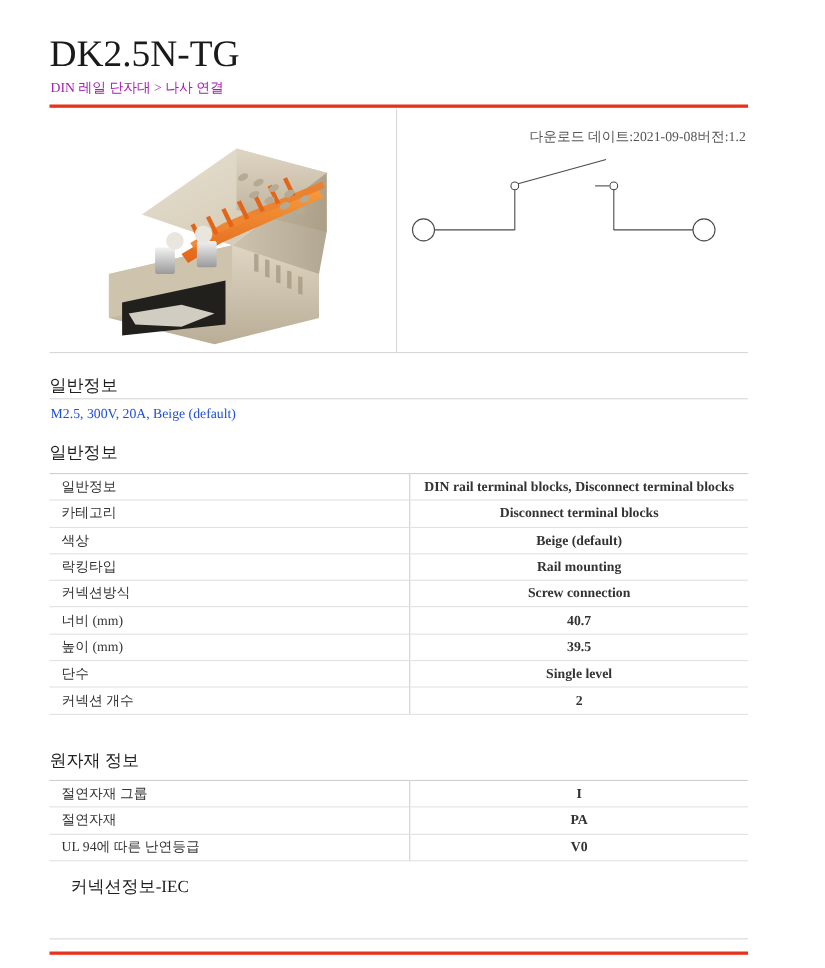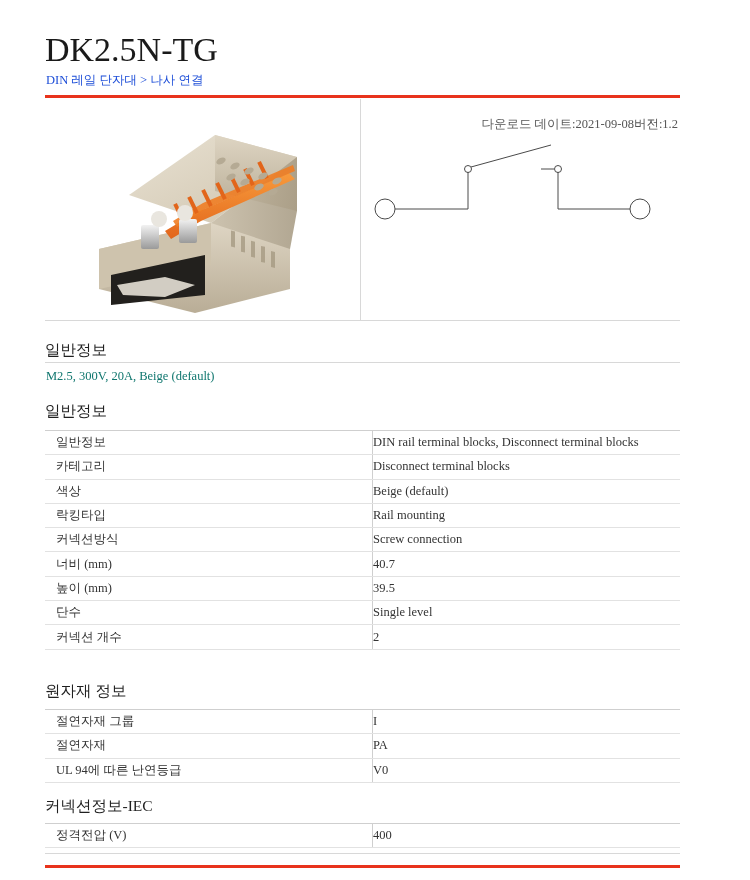--- a/index.html
+++ b/index.html
@@ -38,21 +38,21 @@
     line-height: 40px;
     margin: 0;
   }
   .subrow {
     position: relative;
     height: 20px;
     margin-top: 2px;
   }
   .breadcrumb {
     font-size: 12.5px;
-    color: #1d4ed8;
+    color: #a21caf;
     position: absolute;
     left: 1px;
     top: 0;
     white-space: nowrap;
   }
   .downloadinfo {
     font-size: 12.5px;
     color: #555555;
     position: absolute;
     right: 2px;
@@ -112,21 +112,21 @@
     position: absolute;
     left: 45px;
     font-size: 15.5px;
     color: #1f1f1f;
     white-space: nowrap;
   }
   .intro-text {
     position: absolute;
     left: 46px;
     font-size: 12.5px;
-    color: #0f766e;
+    color: #1d4ed8;
     white-space: nowrap;
   }
 
   .table {
     position: absolute;
     left: 45px;
     width: 635px;
     border-collapse: collapse;
     border-top: 1px solid #cfcfcf;
     table-layout: fixed;
@@ -139,20 +139,22 @@
     padding: 0;
     vertical-align: middle;
   }
   .table td.k {
     width: 316px;
     padding-left: 11px;
     text-align: left;
     border-right: 1px solid #cfcfcf;
   }
   .table td.v {
+    text-align: center;
+    font-weight: bold;
   }
 
   
   .sec-underline {
     position: absolute;
     left: 45px;
     width: 635px;
     height: 1px;
     background: #d8d8d8;
   }
@@ -345,26 +347,18 @@
         <td class="k">절연자재</td>
         <td class="v">PA</td>
       </tr>
       <tr>
         <td class="k">UL 94에 따른 난연등급</td>
         <td class="v">V0</td>
       </tr>
     </tbody>
   </table>
 
-  <div class="section-title" style="top:796px;">커넥션정보-IEC</div>
-  <table class="table" style="top:823px;">
-    <tbody>
-      <tr>
-        <td class="k">정격전압 (V)</td>
-        <td class="v">400</td>
-      </tr>
-    </tbody>
-  </table>
+  <div class="section-title" style="top:796px;margin-left:19px;">커넥션정보-IEC</div>
 
   <div class="rule-gray" id="rule-footer-gray"></div>
   <div class="rule-red" id="rule-bottom"></div>
 
 </div>
 
 </body></html>

